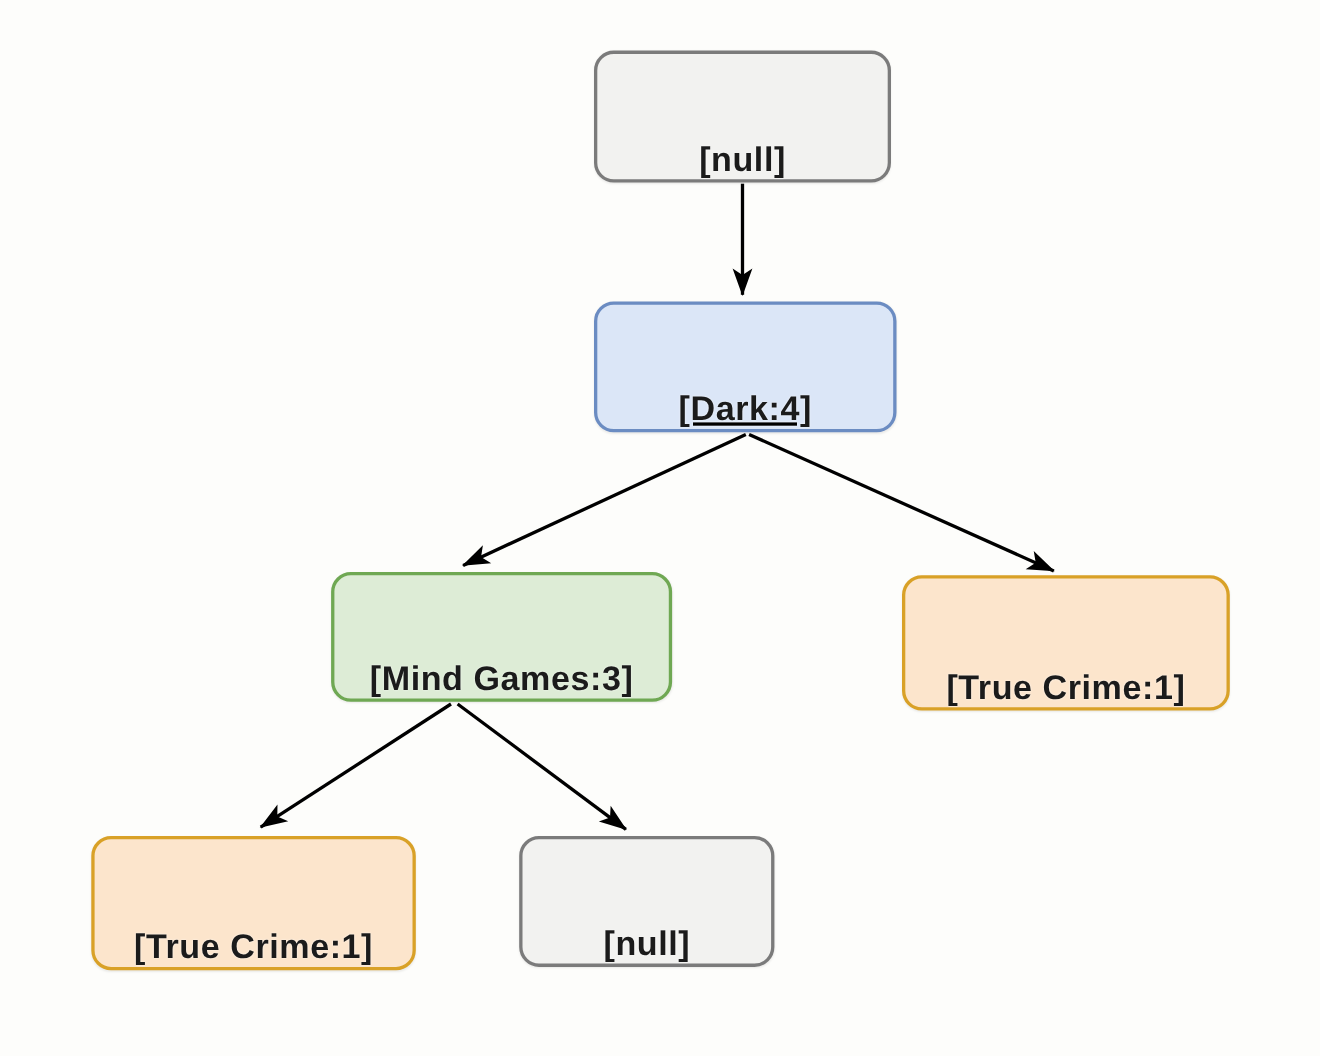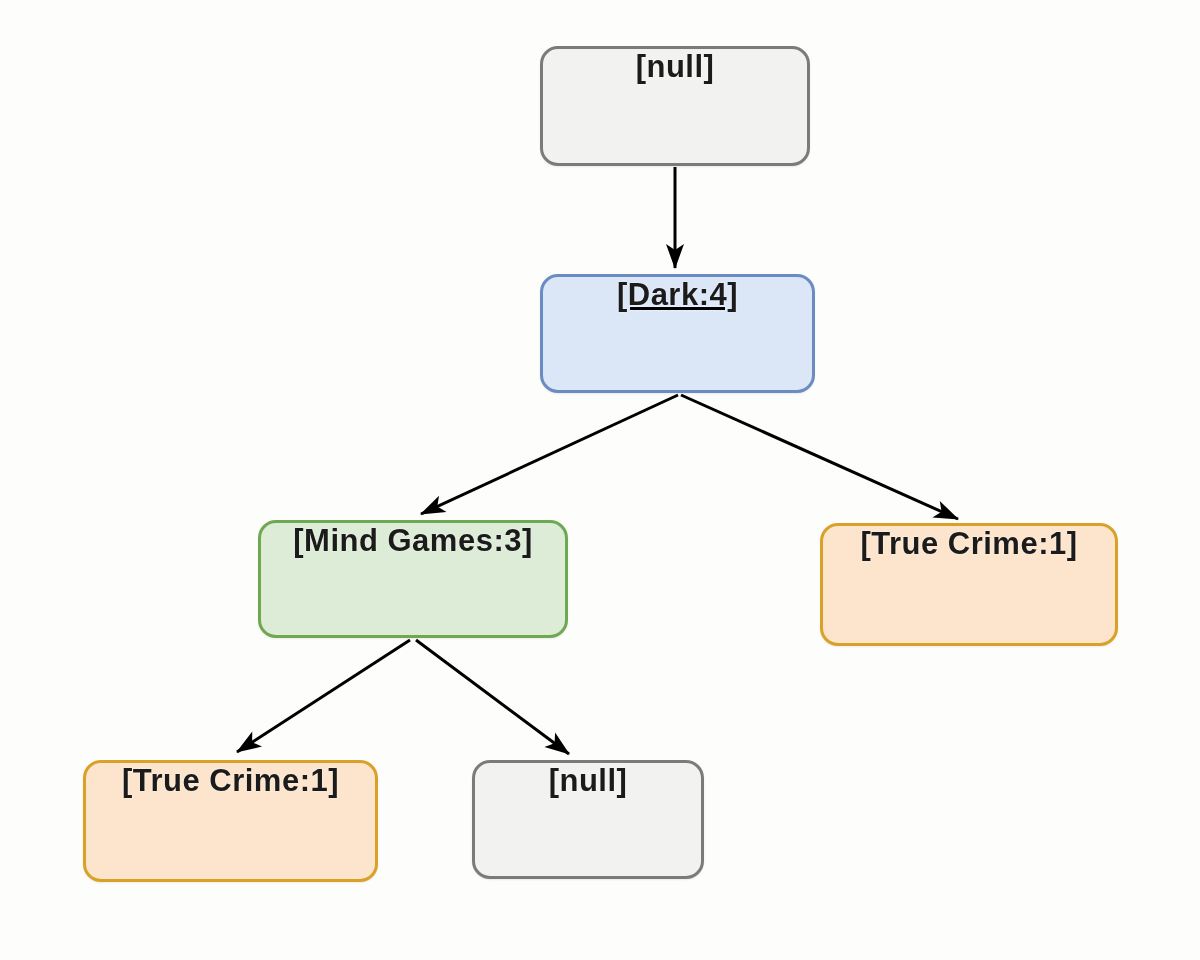--- a/index.html
+++ b/index.html
@@ -26,21 +26,21 @@
     height: 960px;
     pointer-events: none;
   }
   .node {
     position: absolute;
     box-sizing: border-box;
     border: 3px solid #888;
     border-radius: 18px;
     background: #f2f2f0;
     display: flex;
-    align-items: flex-start;
+    align-items: flex-end;
     justify-content: center;
     box-shadow: 0 1px 2px rgba(0,0,0,0.08);
   }
   .node-label {
     font-size: 31px;
     font-weight: 700;
     color: #1b1b1b;
     letter-spacing: 0.5px;
     text-shadow: 0 0 2px rgba(255,255,255,0.75);
     white-space: nowrap;
@@ -72,21 +72,21 @@
   </svg>
 
   <div class="node" id="node-root" style="background: rgb(242, 242, 240); border-color: rgb(123, 123, 123);">
     <span class="node-label">[null]</span>
   </div>
 
   <div class="node" id="node-dark" style="background: rgb(219, 230, 247); border-color: rgb(107, 140, 194); text-decoration: underline;">
     <span class="node-label">[Dark:4]</span>
   </div>
 
-  <div class="node" id="node-mind-games" style="background: rgb(221, 236, 214); border-color: rgb(111, 168, 83);">
+  <div class="node" id="node-mind-games" style="background: rgb(221, 236, 214); border-color: rgb(111, 168, 83); margin-left: 43px;">
     <span class="node-label">[Mind Games:3]</span>
   </div>
 
   <div class="node" id="node-true-crime-right" style="background: rgb(252, 229, 204); border-color: rgb(217, 161, 39);">
     <span class="node-label">[True Crime:1]</span>
   </div>
 
   <div class="node" id="node-true-crime-left" style="background: rgb(252, 229, 204); border-color: rgb(217, 161, 39);">
     <span class="node-label">[True Crime:1]</span>
   </div>

